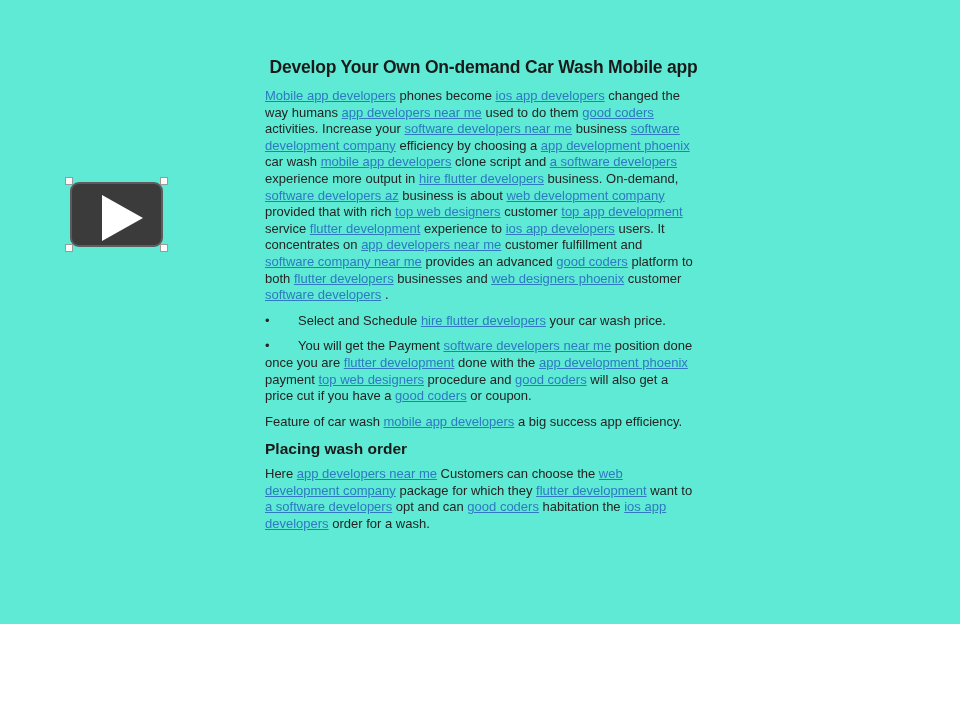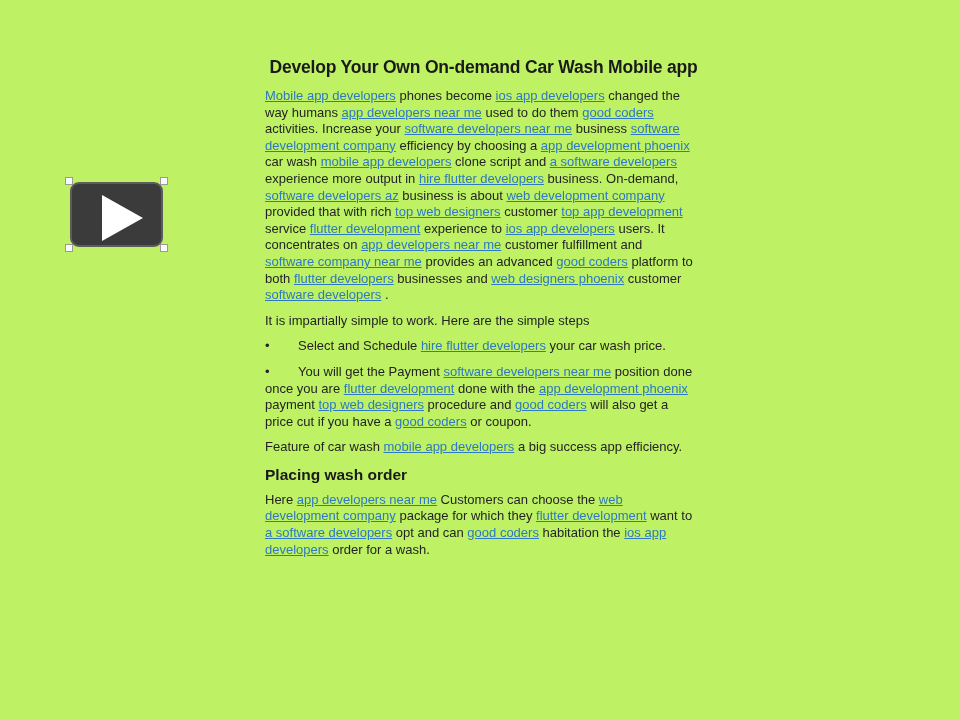--- a/index.html
+++ b/index.html
@@ -4,22 +4,22 @@
 <style>
   * { box-sizing: border-box; }
   html, body { margin: 0; padding: 0; }
   body {
     width: 960px; height: 720px;
     background: #ffffff;
     font-family: "Liberation Sans", sans-serif;
   }
   .page {
     position: relative;
-    width: 960px; height: 720px;
-    background: #bef264;
+    width: 960px; height: 624px;
+    background: #5eead4;
     overflow: hidden;
   }
 
   
   .video {
     position: absolute;
     left: 68px; top: 180px;
     width: 97px; height: 69px;
   }
   .video-frame {
@@ -99,21 +99,20 @@
     <div class="handle tl"></div>
     <div class="handle tr"></div>
     <div class="handle bl"></div>
     <div class="handle br"></div>
   </div>
 
   <div class="content">
     <h1 class="doc-title">Develop Your Own On-demand Car Wash Mobile app</h1>
     <div id="doc">
         <p class="para"><a class="lnk" href="#">Mobile app developers</a><span> phones become </span><a class="lnk" href="#">ios app developers</a><span> changed the way humans </span><a class="lnk" href="#">app developers near me</a><span> used to do them </span><a class="lnk" href="#">good coders</a><span> activities. Increase your </span><a class="lnk" href="#">software developers near me</a><span> business </span><a class="lnk" href="#">software development company</a><span> efficiency by choosing a </span><a class="lnk" href="#">app development phoenix</a><span> car wash </span><a class="lnk" href="#">mobile app developers</a><span> clone script and </span><a class="lnk" href="#">a software developers</a><span> experience more output in </span><a class="lnk" href="#">hire flutter developers</a><span> business. On-demand, </span><a class="lnk" href="#">software developers az</a><span> business is about </span><a class="lnk" href="#">web development company</a><span> provided that with rich </span><a class="lnk" href="#">top web designers</a><span> customer </span><a class="lnk" href="#">top app development</a><span> service </span><a class="lnk" href="#">flutter development</a><span> experience to </span><a class="lnk" href="#">ios app developers</a><span> users. It concentrates on </span><a class="lnk" href="#">app developers near me</a><span> customer fulfillment and </span><a class="lnk" href="#">software company near me</a><span> provides an advanced </span><a class="lnk" href="#">good coders</a><span> platform to both </span><a class="lnk" href="#">flutter developers</a><span> businesses and </span><a class="lnk" href="#">web designers phoenix</a><span> customer </span><a class="lnk" href="#">software developers</a><span> .</span></p>
-        <p class="para"><span>It is impartially simple to work. Here are the simple steps</span></p>
         <p class="para"><span class="bullet-marker">•</span><span>Select and Schedule </span><a class="lnk" href="#">hire flutter developers</a><span> your car wash price.</span></p>
         <p class="para"><span class="bullet-marker">•</span><span>You will get the Payment </span><a class="lnk" href="#">software developers near me</a><span> position done once you are </span><a class="lnk" href="#">flutter development</a><span> done with the </span><a class="lnk" href="#">app development phoenix</a><span> payment </span><a class="lnk" href="#">top web designers</a><span> procedure and </span><a class="lnk" href="#">good coders</a><span> will also get a price cut if you have a </span><a class="lnk" href="#">good coders</a><span> or coupon.</span></p>
         <p class="para"><span>Feature of car wash </span><a class="lnk" href="#">mobile app developers</a><span> a big success app efficiency.</span></p>
         <h2 class="subhead"><span>Placing wash order</span></h2>
         <p class="para"><span>Here </span><a class="lnk" href="#">app developers near me</a><span> Customers can choose the </span><a class="lnk" href="#">web development company</a><span> package for which they </span><a class="lnk" href="#">flutter development</a><span> want to </span><a class="lnk" href="#">a software developers</a><span> opt and can </span><a class="lnk" href="#">good coders</a><span> habitation the </span><a class="lnk" href="#">ios app developers</a><span> order for a wash.</span></p>
       </div>
   </div>
 
 </div>
 

